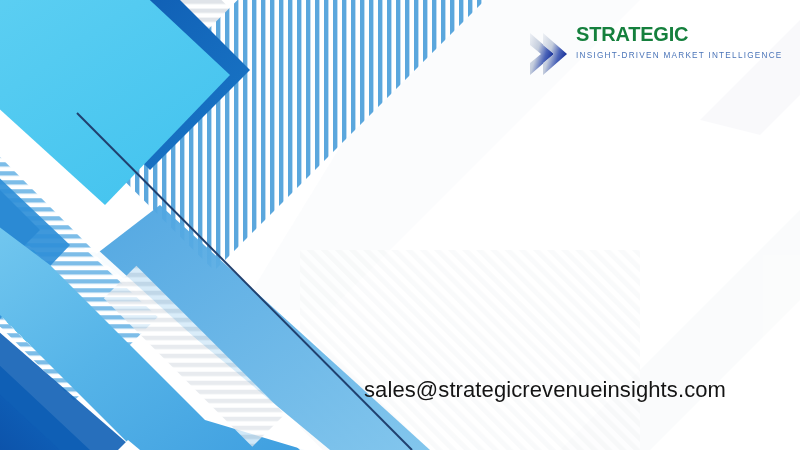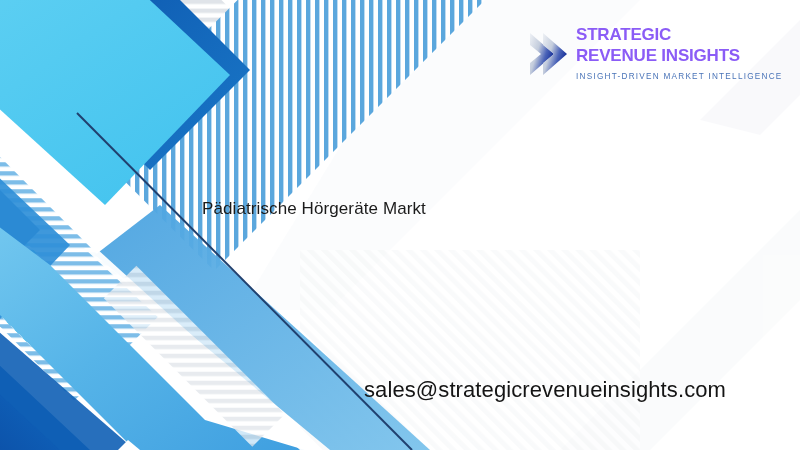--- a/index.html
+++ b/index.html
@@ -49,22 +49,22 @@
   }
   #logo-text-block {
     position: absolute;
     left: 48px;
     top: 0px;
     width: 186px;
   }
   .logo-line {
     font-family: "Liberation Sans", sans-serif;
     font-weight: bold;
-    color: #8b5cf6;
-    font-size: 17px;
+    color: #15803d;
+    font-size: 20px;
     line-height: 21px;
     letter-spacing: -0.2px;
     white-space: nowrap;
   }
   #logo-tagline {
     font-family: "Liberation Sans", sans-serif;
     color: #4a74b8;
     font-size: 8.2px;
     letter-spacing: 1.25px;
     line-height: 12px;
@@ -208,23 +208,21 @@
 
     <div id="logo-mark">
       <svg viewBox="0 0 44 48" xmlns="http://www.w3.org/2000/svg" aria-hidden="true">
         <path d="M2 3 L26 24 L2 45 L2 33 L13 24 L2 15 Z" fill="url(#gradLogoMark)"></path>
         <path d="M15 3 L39 24 L15 45 L15 33 L26 24 L15 15 Z" fill="url(#gradLogoMark)"></path>
       </svg>
     </div>
 
     <div id="logo-text-block">
       <div class="logo-line">STRATEGIC</div>
-      <div class="logo-line">REVENUE INSIGHTS</div>
       <div id="logo-tagline">INSIGHT-DRIVEN MARKET INTELLIGENCE</div>
     </div>
 
   </div>
 
-  <div id="report-title">Pädiatrische Hörgeräte Markt</div>
 
   <div id="contact-email">sales@strategicrevenueinsights.com</div>
 
 </div>
 
 </body></html>

